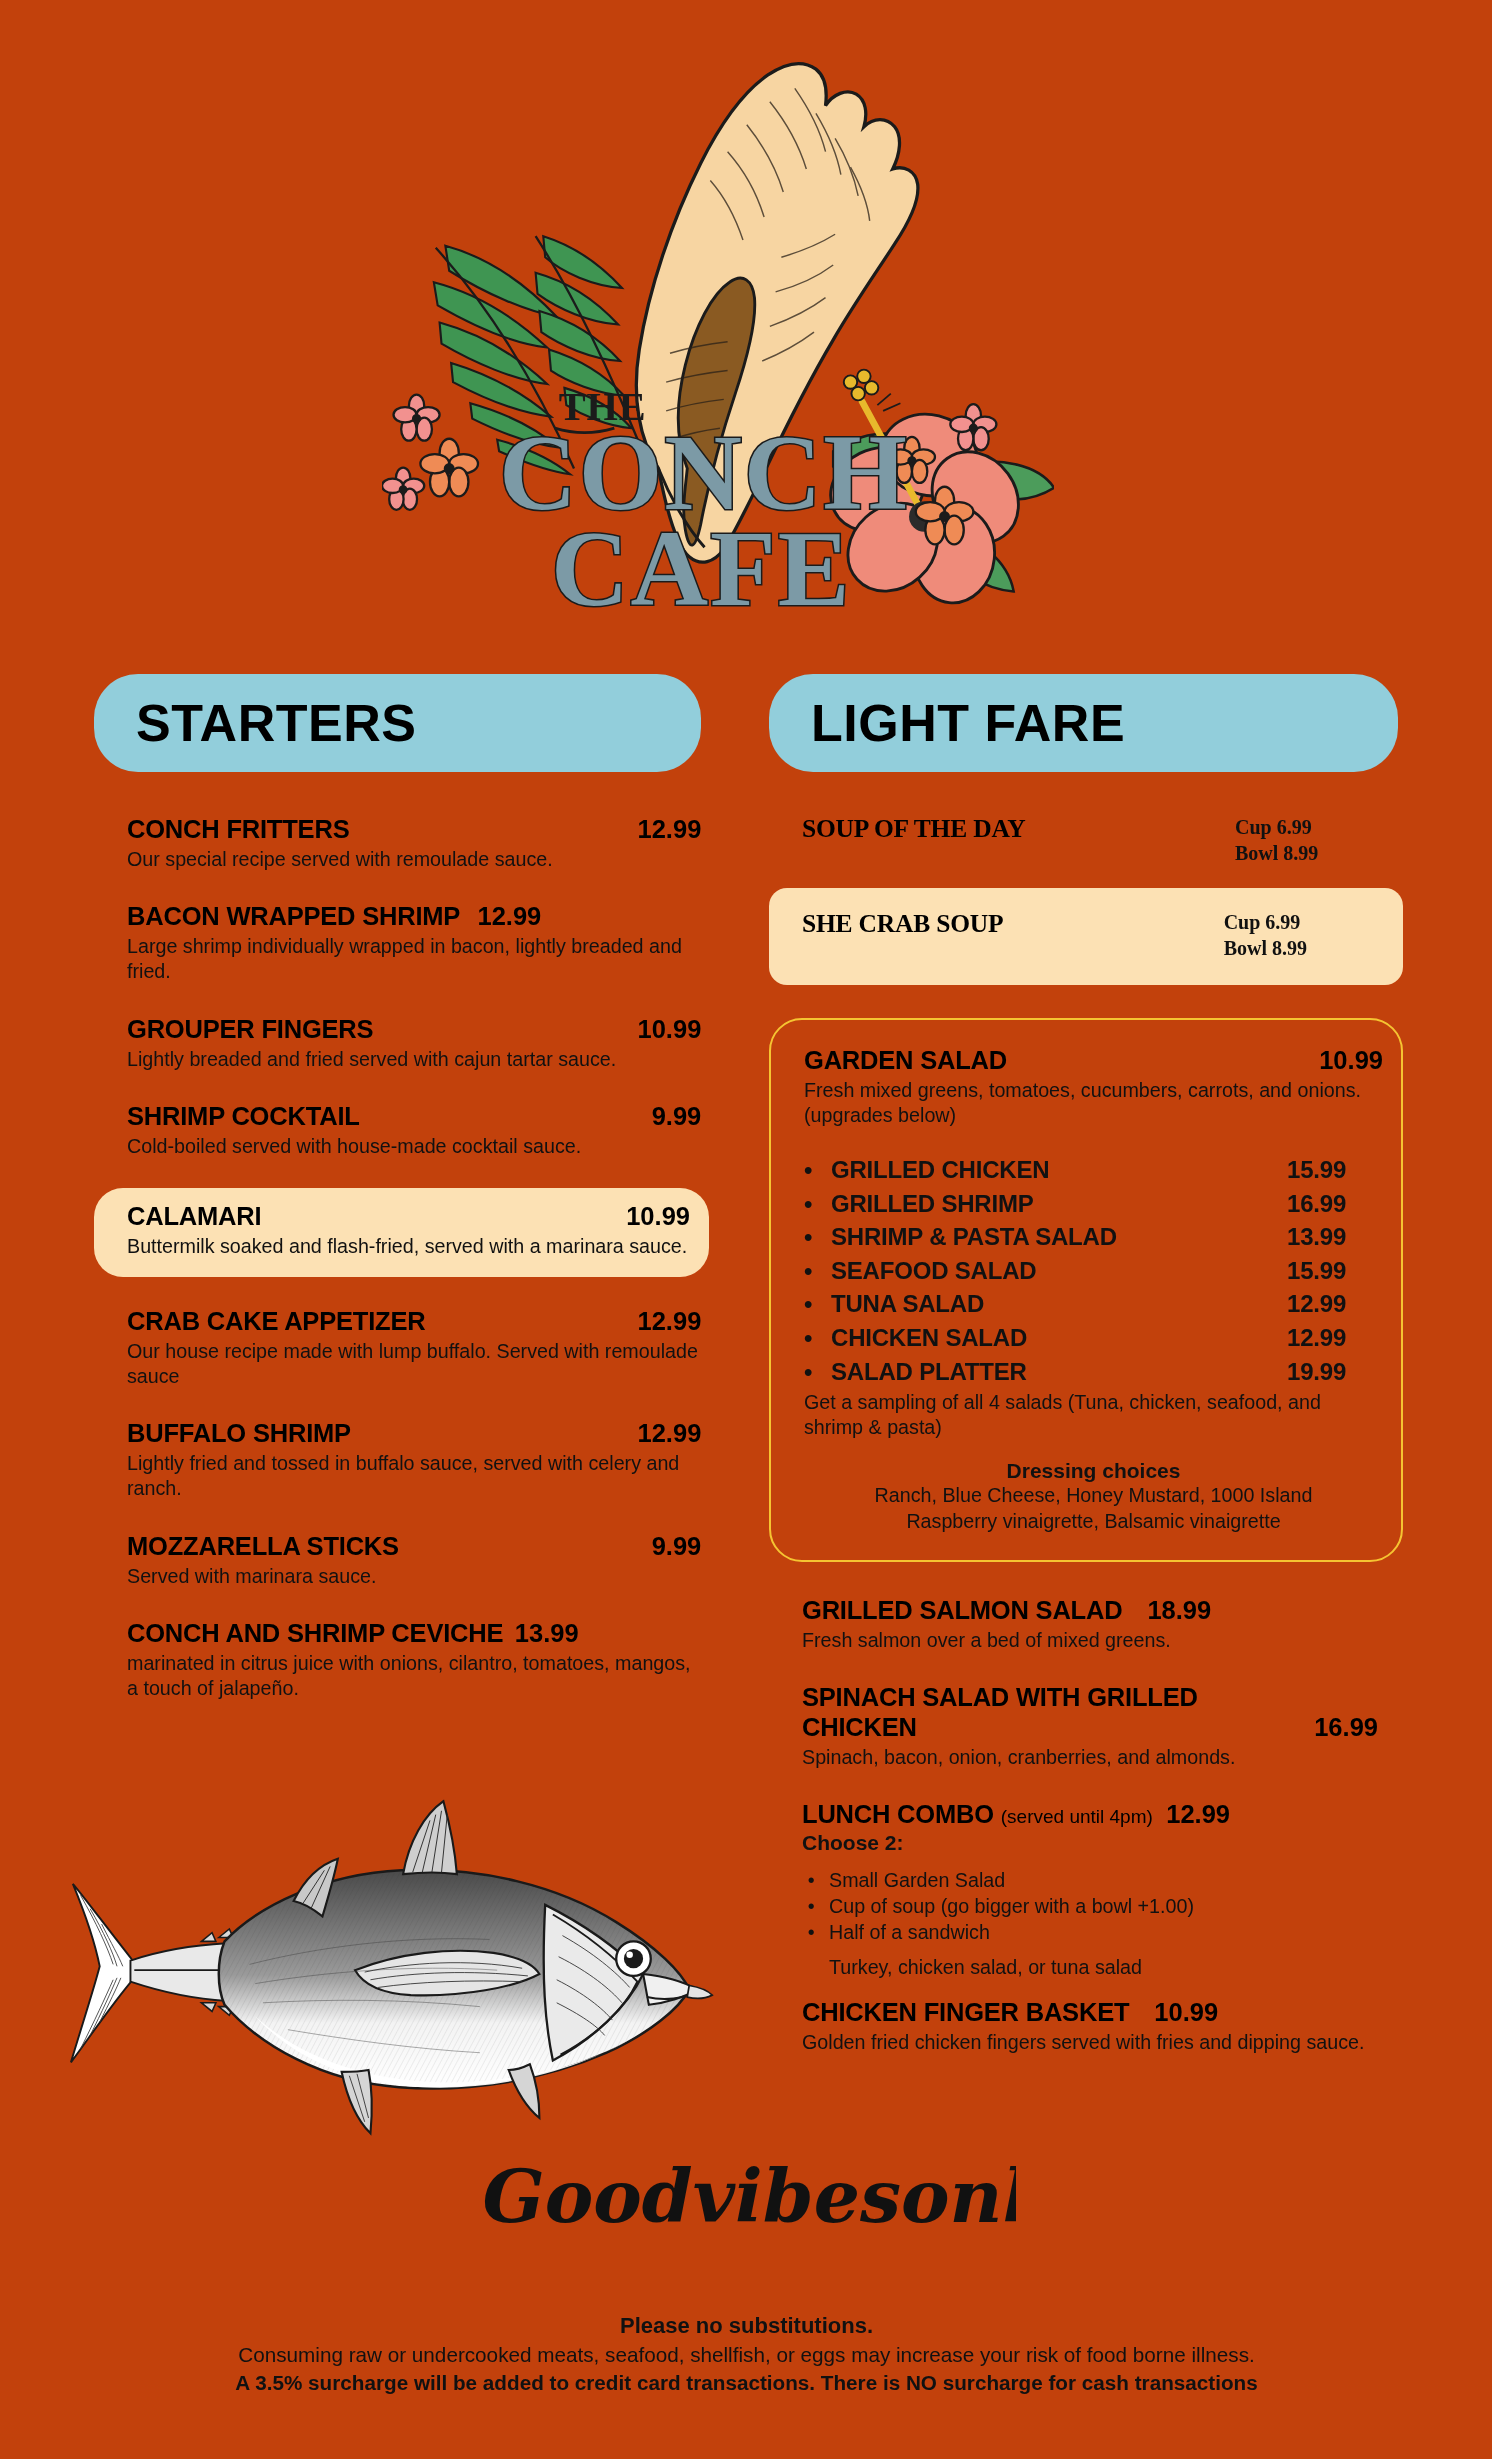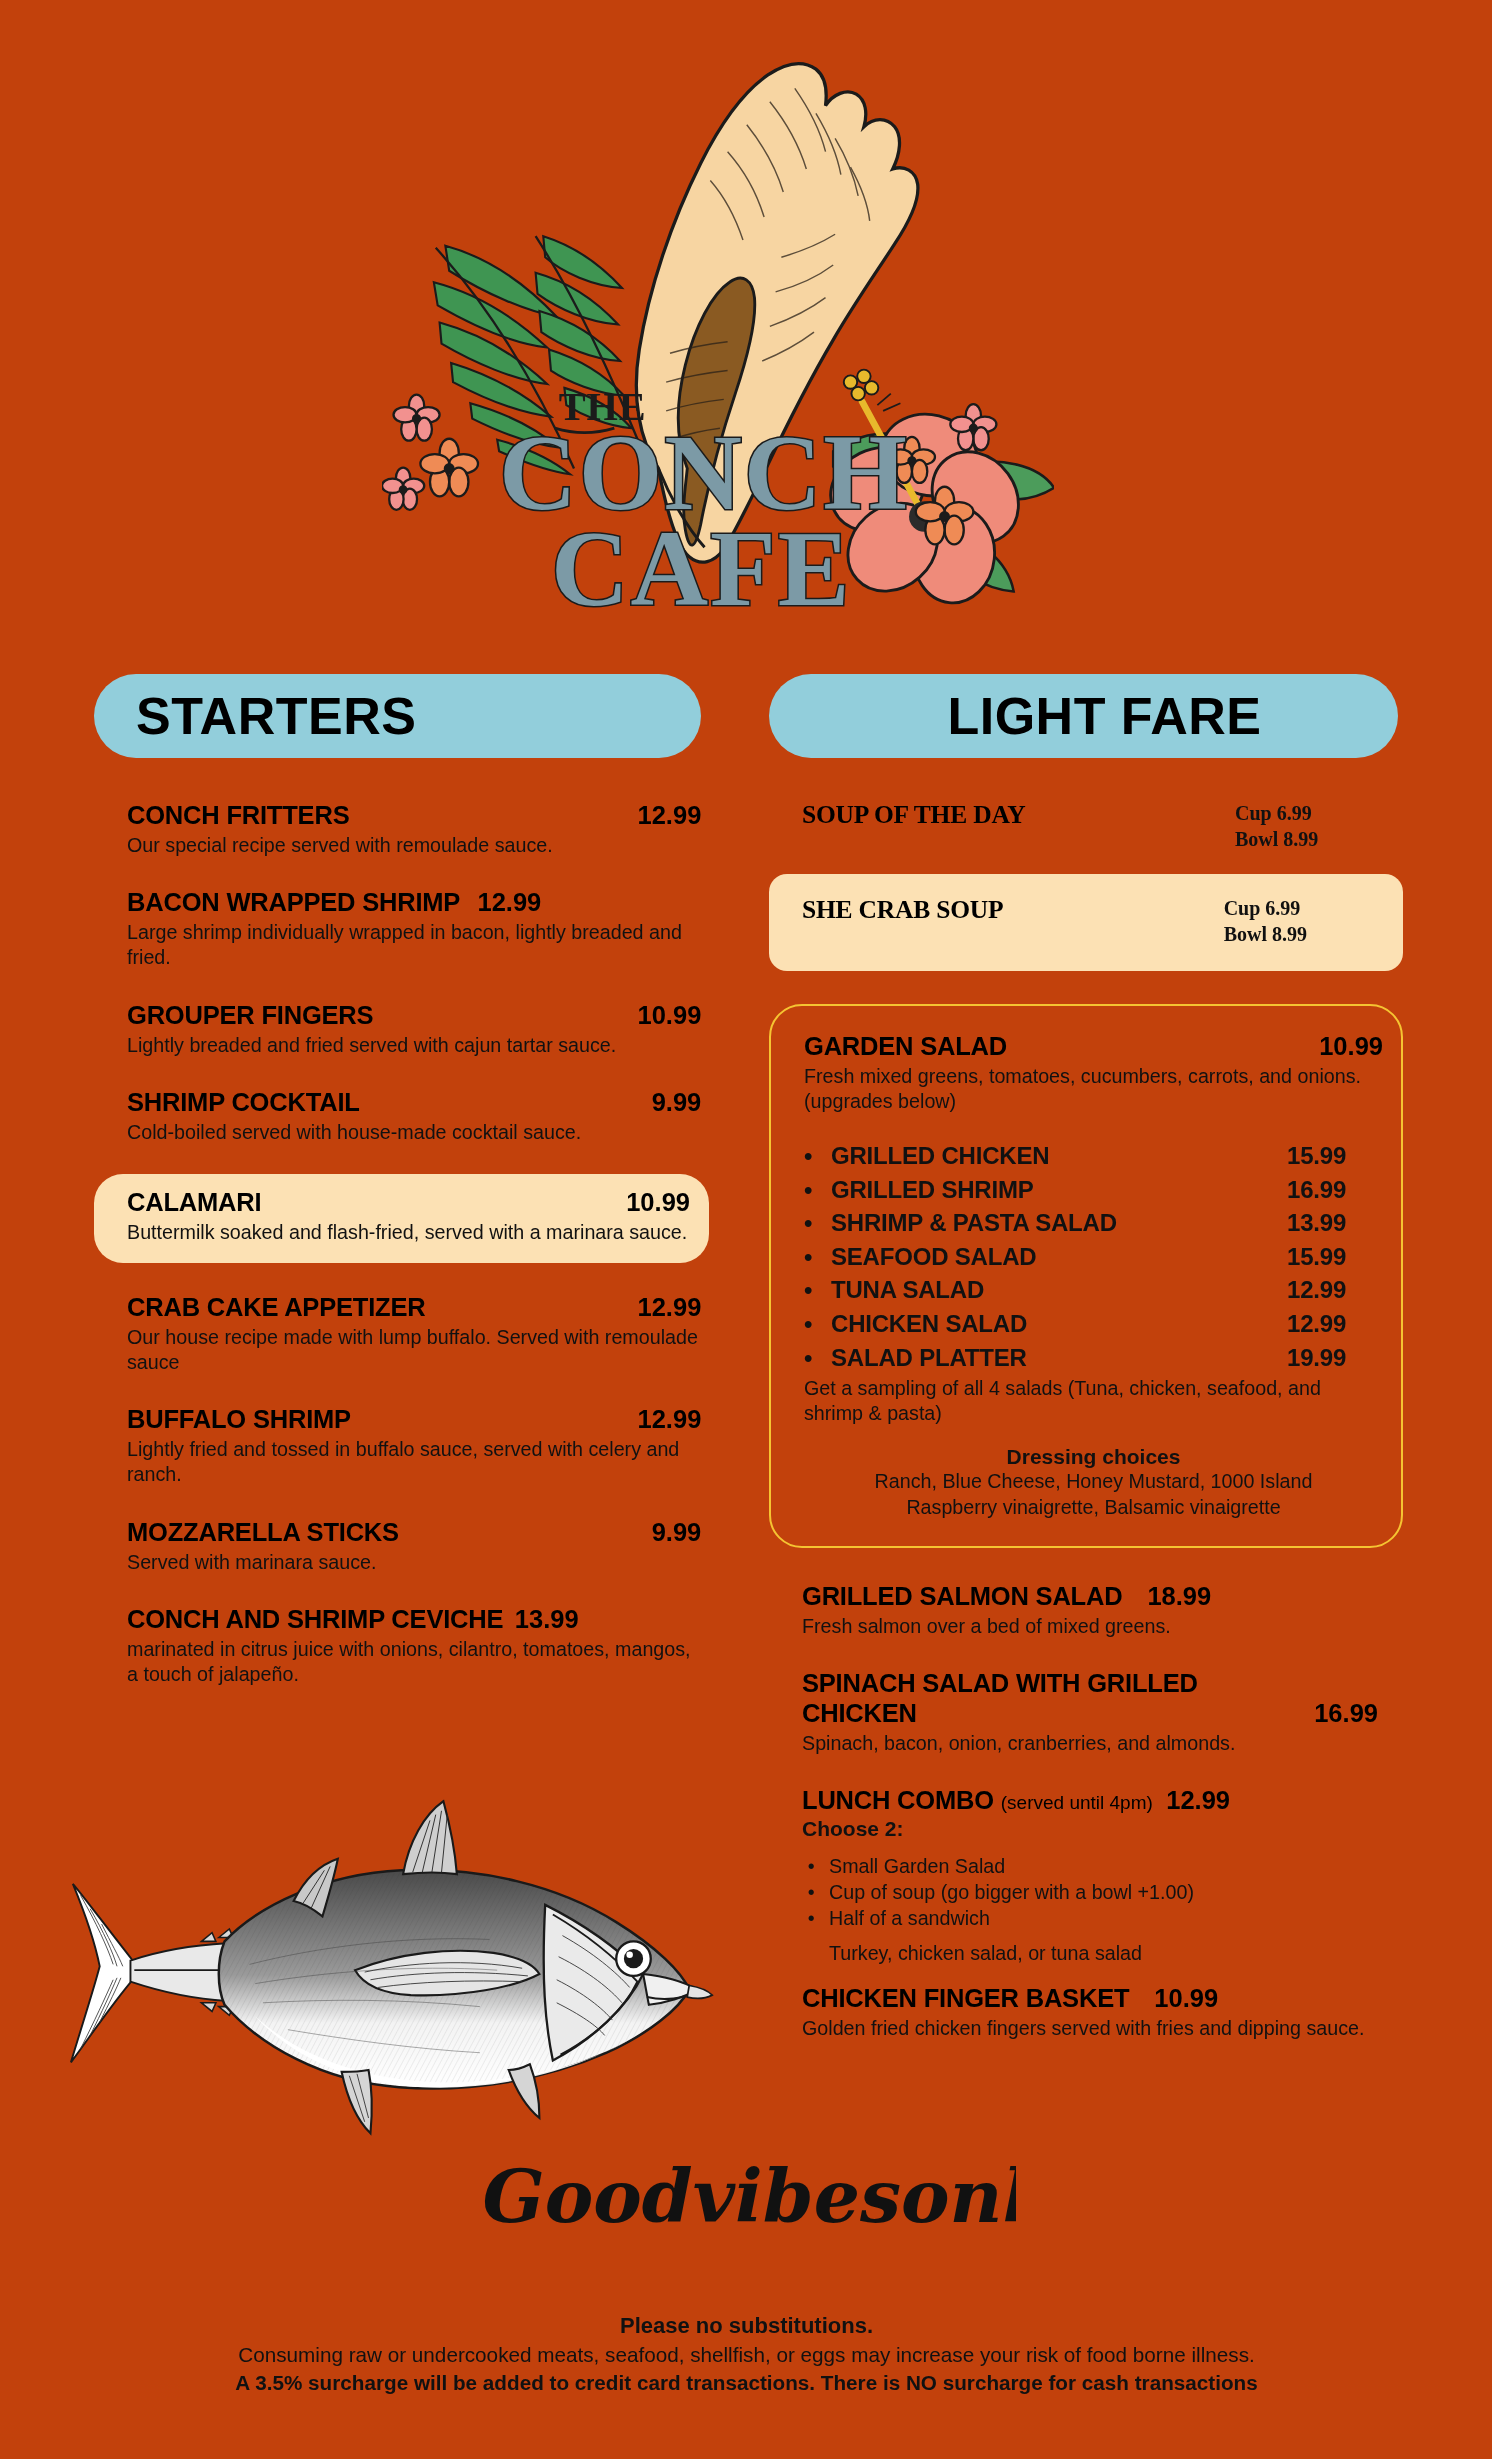--- a/index.html
+++ b/index.html
@@ -19,27 +19,27 @@
   }
   .logo-art { position: absolute; left: 382px; top: 0; width: 672px; height: 615px; }
 
   
   .col-left  { position: absolute; left: 94px;  top: 674px; width: 615px; }
   .col-right { position: absolute; left: 769px; top: 674px; width: 634px; }
 
   .sec-pill {
     background: #92cedb;
     border-radius: 44px;
-    height: 84px;
+    height: 98px;
     display: flex; align-items: center;
     padding-left: 42px;
     margin-bottom: 42px;
   }
   .sec-pill.left  { width: 607px; }
-  .sec-pill.right { width: 629px; justify-content: center; }
+  .sec-pill.right { width: 629px; }
   .sec-pill h2 {
     font-size: 52px; font-weight: 700; letter-spacing: 0.5px;
     line-height: 1; color: #000;
   }
 
   
   .item { margin-bottom: 29px; padding: 0 7.7px 0 33px; }
   .item.highlight {
     background: #fce1b4;
     border-radius: 29px;

